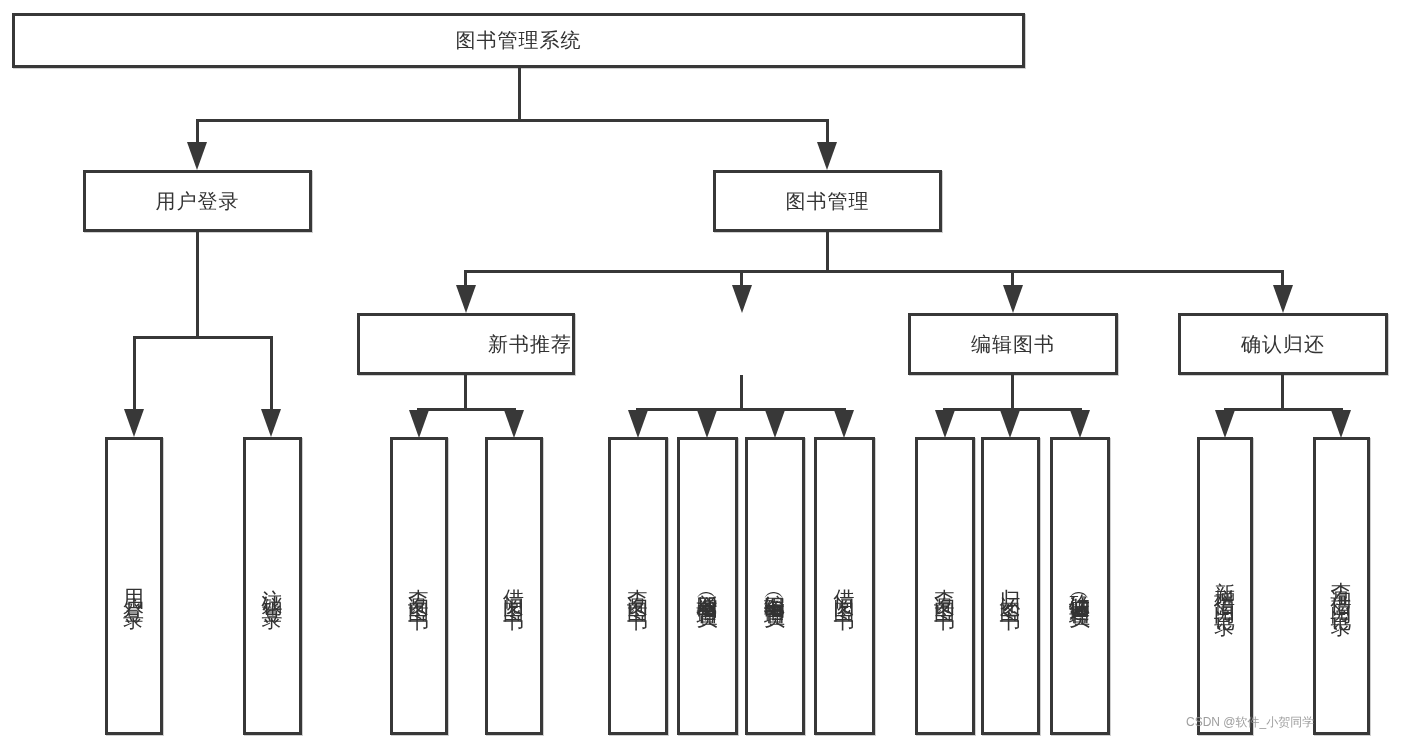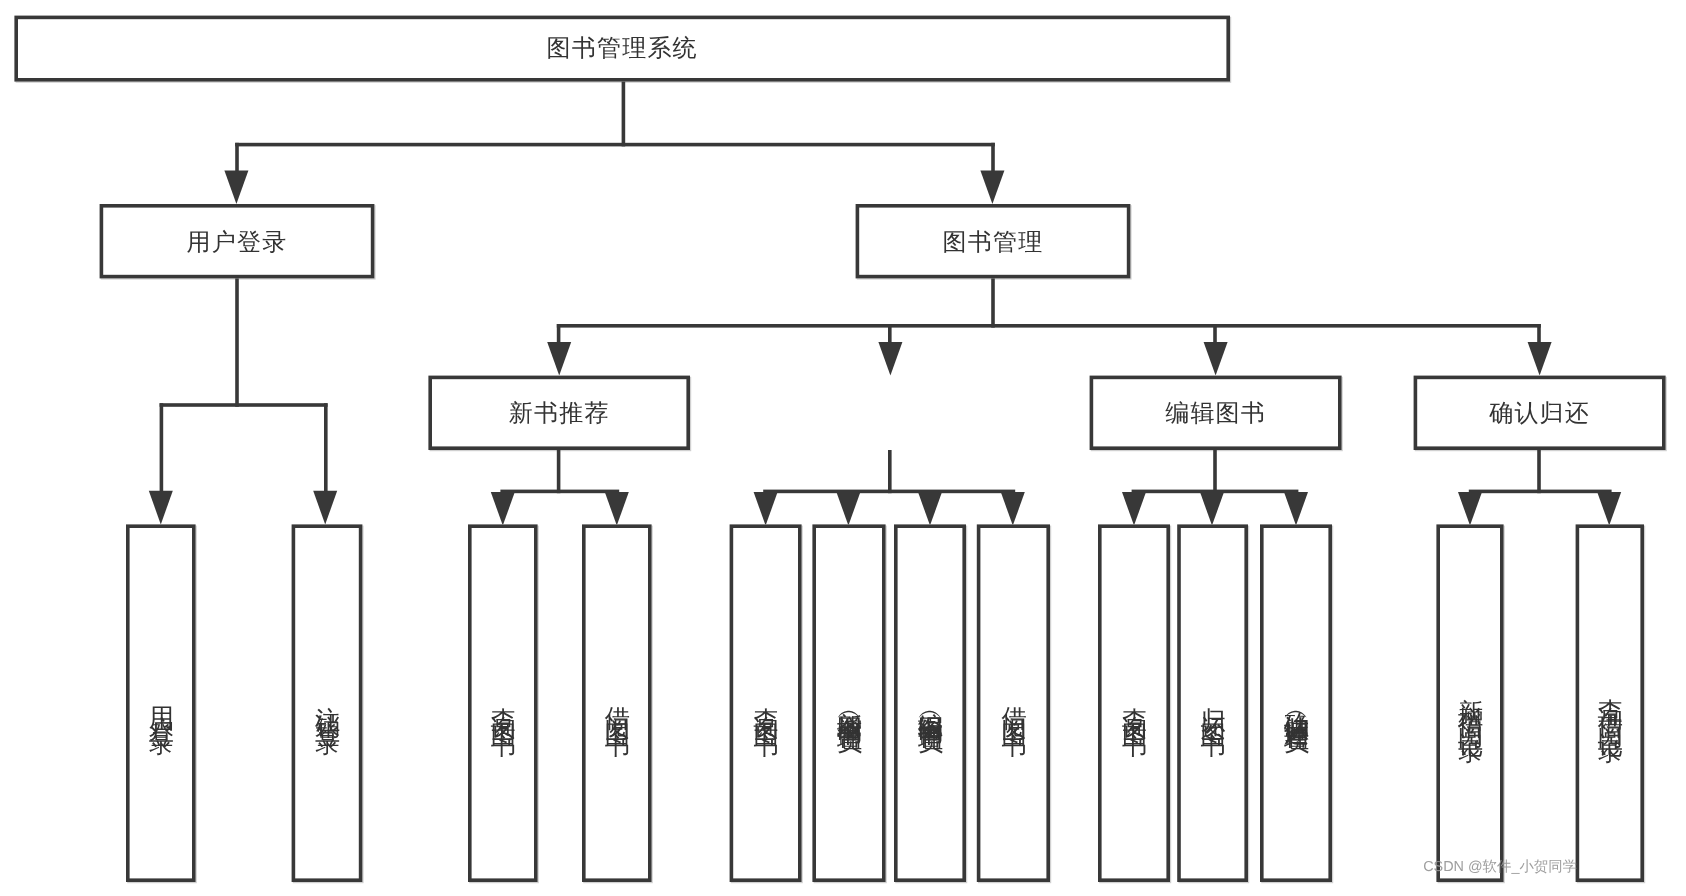--- a/index.html
+++ b/index.html
@@ -100,21 +100,21 @@
   <div class="line" style="left:464px; top:270px; width:820px; height:3px;"></div>
   <div class="line" style="left:464px; top:270px; width:3px; height:17px;"></div>
   <div class="line" style="left:740px; top:270px; width:3px; height:17px;"></div>
   <div class="line" style="left:1011px; top:270px; width:3px; height:17px;"></div>
   <div class="line" style="left:1281px; top:270px; width:3px; height:17px;"></div>
   <div class="arrow" style="left:456px; top:285px;"></div>
   <div class="arrow" style="left:732px; top:285px;"></div>
   <div class="arrow" style="left:1003px; top:285px;"></div>
   <div class="arrow" style="left:1273px; top:285px;"></div>
 
-  <div class="box box-h" style="left:357px; top:313px; width:218px; height:62px;">
+  <div class="box box-h" style="left:357px; top:313px; width:218px; height:62px;justify-content:flex-end;">
     <span>新书推荐</span>
   </div>
   <div class="box box-h" style="left:908px; top:313px; width:210px; height:62px;">
     <span>编辑图书</span>
   </div>
   <div class="box box-h" style="left:1178px; top:313px; width:210px; height:62px;">
     <span>确认归还</span>
   </div>
 
   <div class="line" style="left:464px; top:375px; width:3px; height:36px;"></div>

